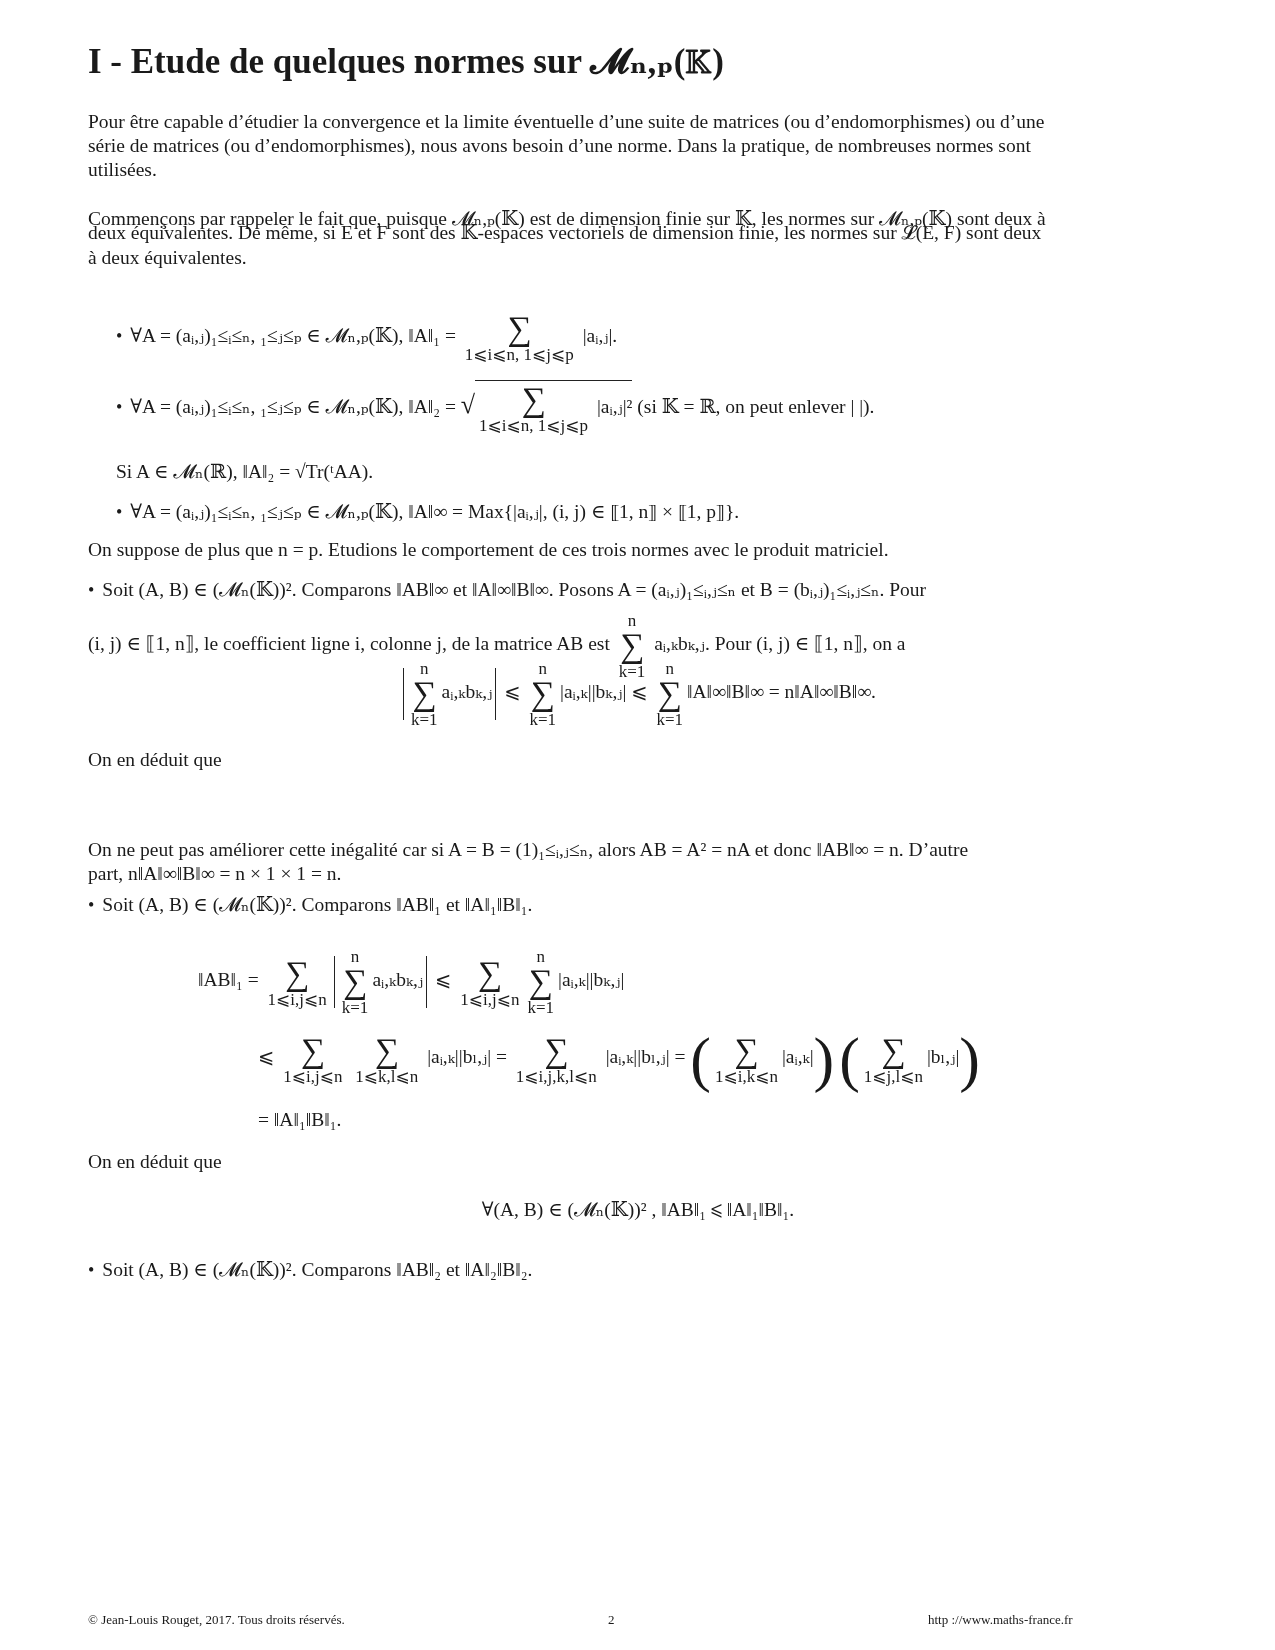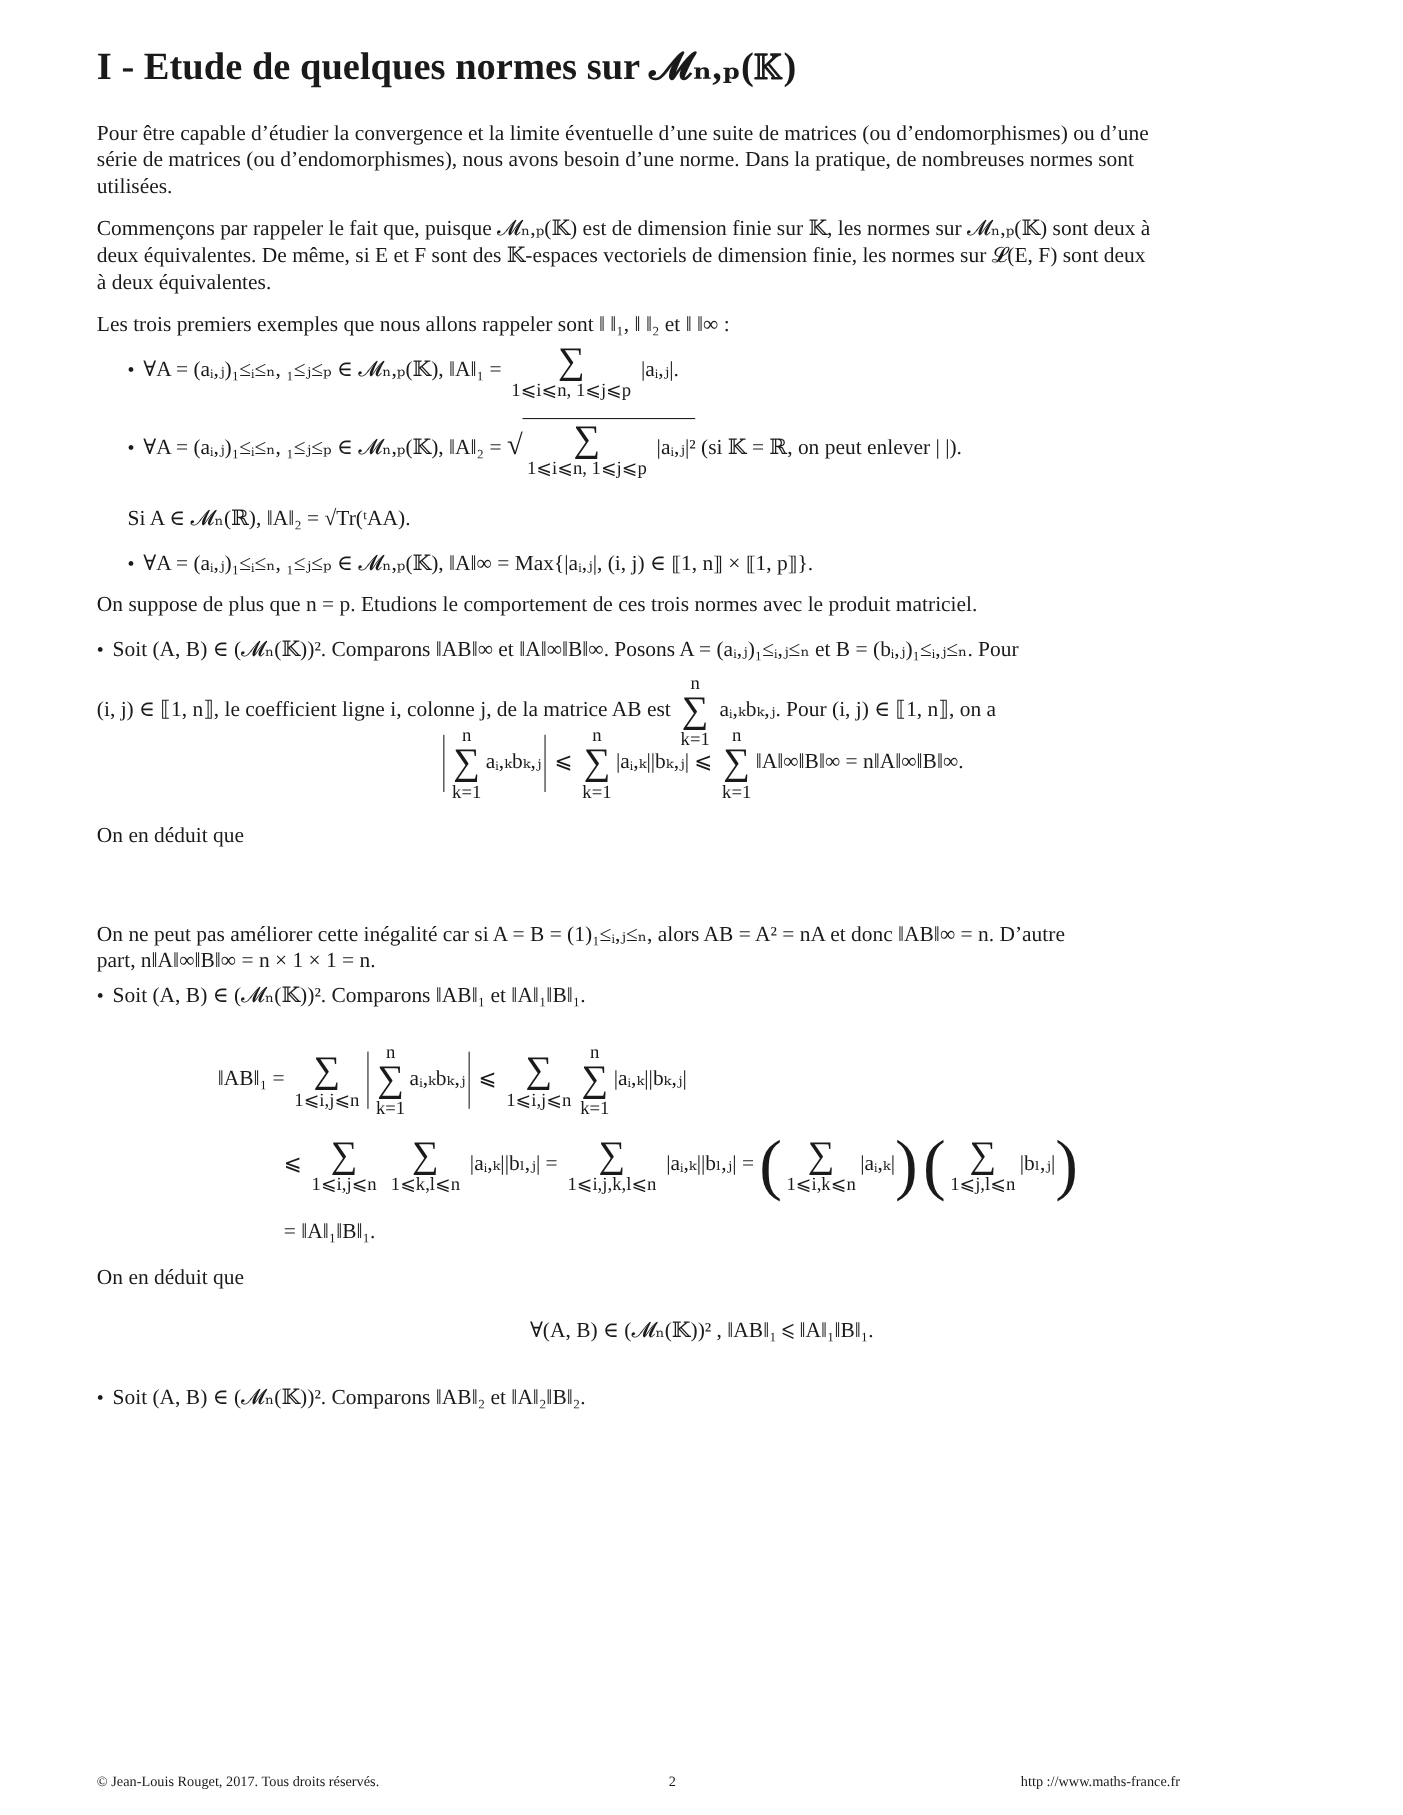--- a/index.html
+++ b/index.html
@@ -23,25 +23,24 @@
 <body>
 
 <div class="page">
 
   <div class="abs title">I - Etude de quelques normes sur 𝓜ₙ,ₚ(𝕂)</div>
 
   <div class="abs txt" style="top:110px">Pour être capable d’étudier la convergence et la limite éventuelle d’une suite de matrices (ou d’endomorphismes) ou d’une</div>
   <div class="abs txt" style="top:134px">série de matrices (ou d’endomorphismes), nous avons besoin d’une norme. Dans la pratique, de nombreuses normes sont</div>
   <div class="abs txt" style="top:158px">utilisées.</div>
 
-  <div class="abs txt" style="top:197px">Commençons par rappeler le fait que, puisque 𝓜ₙ,ₚ(𝕂) est de dimension finie sur 𝕂, les normes sur 𝓜ₙ,ₚ(𝕂) sont deux à</div>
+  <div class="abs txt" style="top:207px">Commençons par rappeler le fait que, puisque 𝓜ₙ,ₚ(𝕂) est de dimension finie sur 𝕂, les normes sur 𝓜ₙ,ₚ(𝕂) sont deux à</div>
   <div class="abs txt" style="top:221px">deux équivalentes. De même, si E et F sont des 𝕂-espaces vectoriels de dimension finie, les normes sur 𝓛(E, F) sont deux</div>
   <div class="abs txt" style="top:246px">à deux équivalentes.</div>
 
-  <div class="abs txt" style="top:284px">Les trois premiers exemples que nous allons rappeler sont ‖ ‖₁, ‖ ‖₂ et ‖ ‖∞ :</div>
 
   <div class="abs txt" style="top:312px; left:28px">
     <span class="bullet">•</span><span>∀A = (aᵢ,ⱼ)₁≤ᵢ≤ₙ, ₁≤ⱼ≤ₚ ∈ 𝓜ₙ,ₚ(𝕂), ‖A‖₁ =</span>
     <span class="sum"><span class="s">∑</span><span class="lim">1⩽i⩽n, 1⩽j⩽p</span></span>
     <span>|aᵢ,ⱼ|.</span>
   </div>
 
   <div class="abs txt" style="top:380px; left:28px">
     <span class="bullet">•</span><span>∀A = (aᵢ,ⱼ)₁≤ᵢ≤ₙ, ₁≤ⱼ≤ₚ ∈ 𝓜ₙ,ₚ(𝕂), ‖A‖₂ =</span>
     <span class="big">√</span><span style="border-top:1.5px solid #222; display:inline-block; padding-top:2px;">

